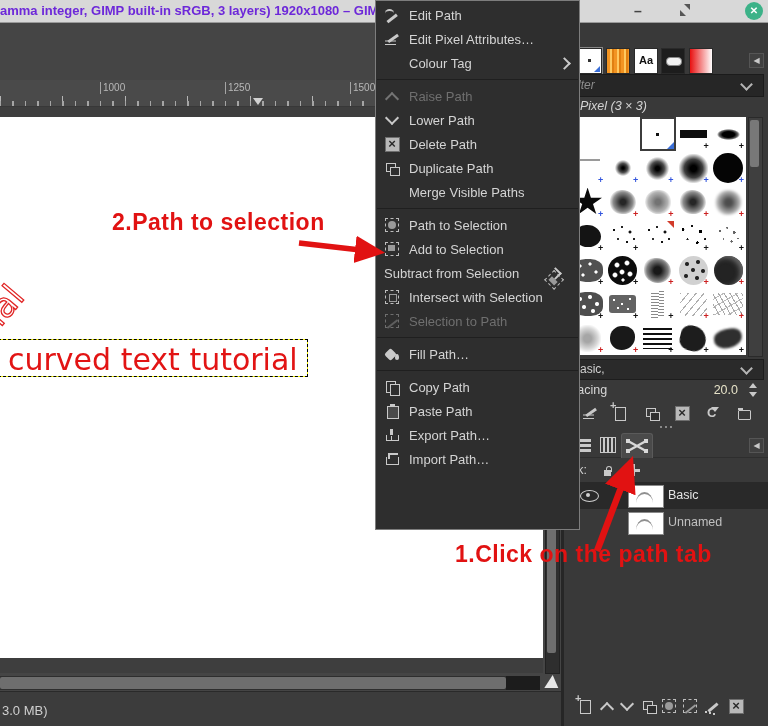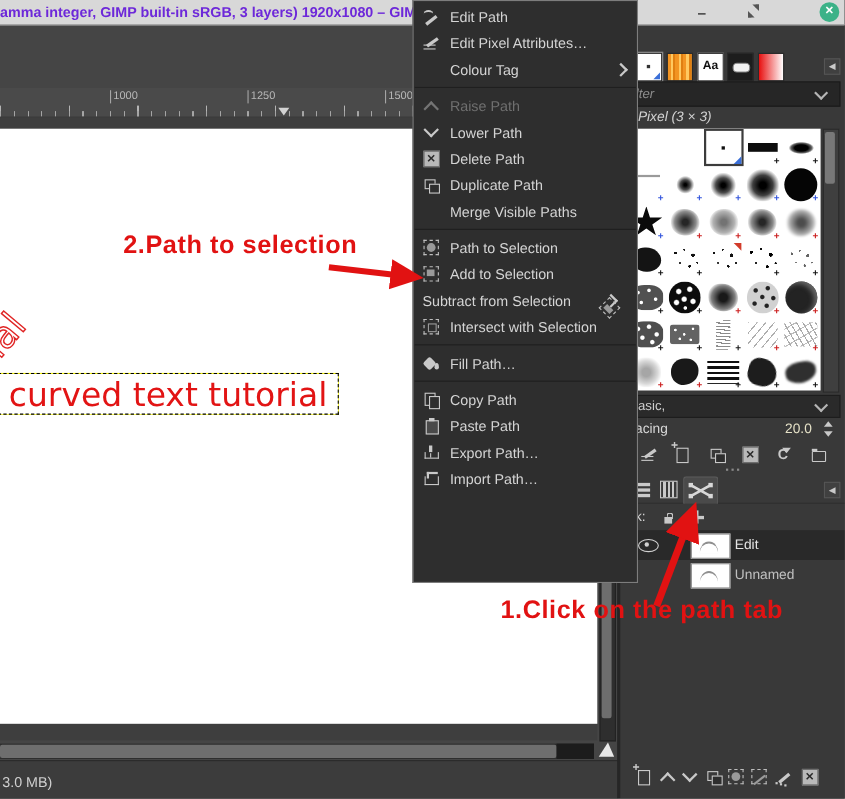--- a/index.html
+++ b/index.html
@@ -466,21 +466,21 @@
       <span id="lock-label">ock:</span>
       <span class="mi" id="lock-path-icon"></span>
       <span class="mi" id="lock-move-icon"></span>
     </div>
     <div id="paths-list">
         <div class="path-row sel">
           <span class="eye-icon"></span>
           <span class="path-thumb">
             <span></span>
           </span>
-          <span class="path-label">Edit</span>
+          <span class="path-label">Basic</span>
         </div>
         <div class="path-row dim">
           <span class="path-thumb">
             <span></span>
           </span>
           <span class="path-label">Unnamed</span>
         </div>
       </div>
     <div id="path-actions">
         <span class="mi mi-page mi-plus" style="left: 13px;"></span>
@@ -539,20 +539,24 @@
           <span class="mi mi-dash mi-add"></span>
           <span class="mi-label">Add to Selection</span>
         </div>
         <div class="menu-item">
           <span class="mi mi-dash mi-sub"></span>
           <span class="mi-label">Subtract from Selection</span>
         </div>
         <div class="menu-item">
           <span class="mi mi-dash mi-int"></span>
           <span class="mi-label">Intersect with Selection</span>
+        </div>
+        <div class="menu-item disabled">
+          <span class="mi mi-dash mi-s2p"></span>
+          <span class="mi-label">Selection to Path</span>
         </div>
         <div class="menu-sep"></div>
         <div class="menu-item">
           <span class="mi mi-fill"></span>
           <span class="mi-label">Fill Path…</span>
         </div>
         <div class="menu-sep"></div>
         <div class="menu-item">
           <span class="mi mi-copy"></span>
           <span class="mi-label">Copy Path</span>

